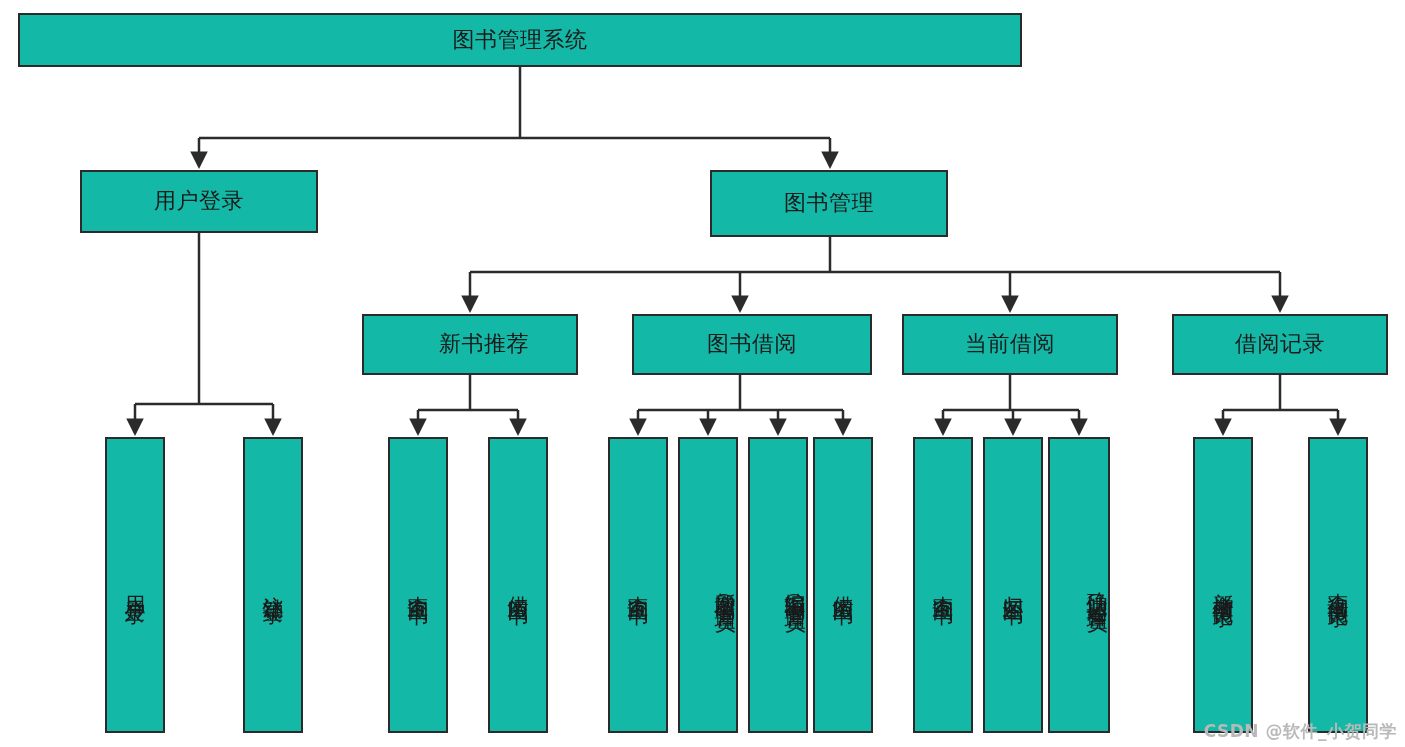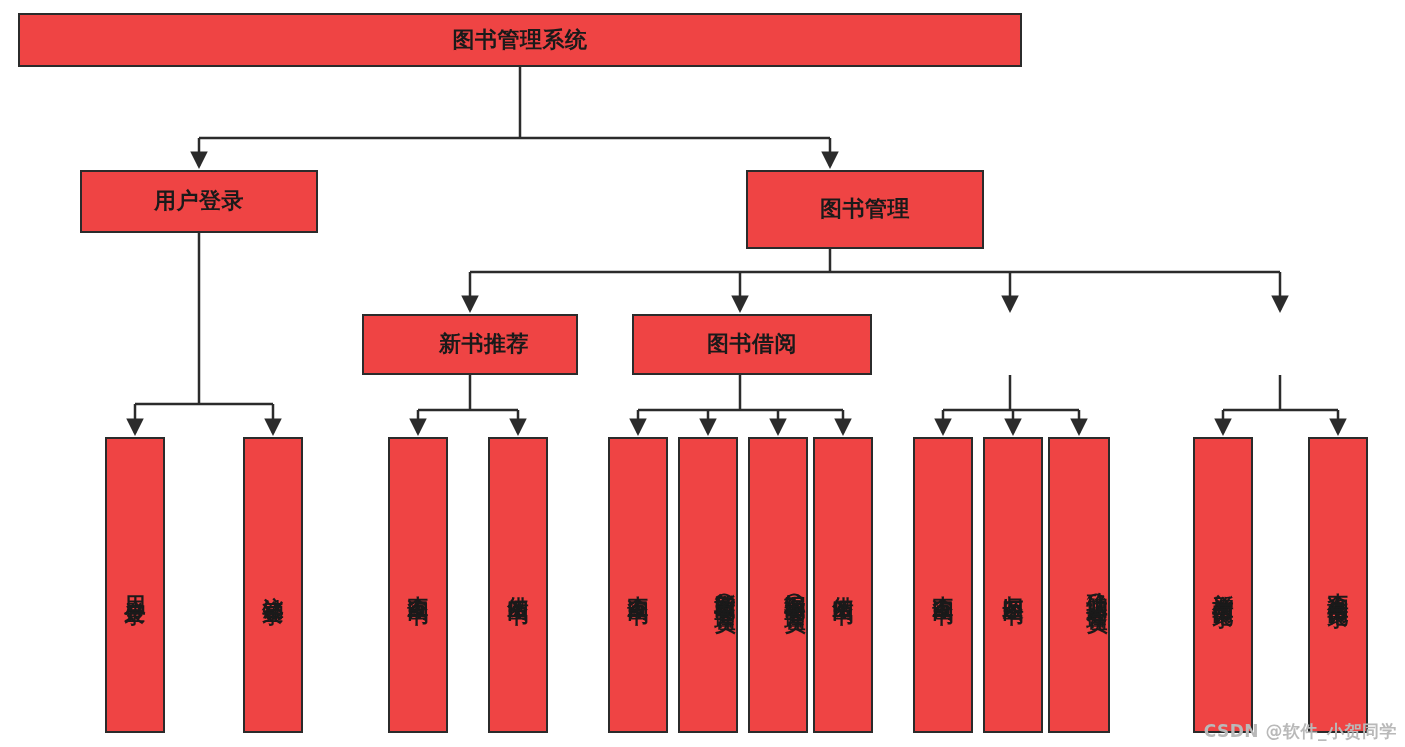--- a/index.html
+++ b/index.html
@@ -20,27 +20,26 @@
   #svg-layer {
     position: absolute;
     left: 0;
     top: 0;
     width: 1405px;
     height: 747px;
   }
   .node {
     position: absolute;
     box-sizing: border-box;
-    background: #ef4444;
+    background: #14b8a6;
     border: 2.5px solid #2b2b2b;
     display: flex;
     align-items: center;
     justify-content: center;
     color: #1a1a1a;
-    font-weight: bold;
   }
   .node-h {
     font-size: 22px;
     letter-spacing: 0.5px;
     line-height: 1.1;
     white-space: nowrap;
   }
   .node-root {
     font-size: 22px;
   }
@@ -123,27 +122,29 @@
       <path d="M 1223 410 L 1223 433" marker-end="url(#arrow)"></path>
       <path d="M 1338 410 L 1338 433" marker-end="url(#arrow)"></path>
 
     </g>
   </svg>
 
   <div class="node node-h node-root" style="left:18px; top:13px; width:1004px; height:54px;">图书管理系统</div>
 
   <div class="node node-h" style="left:80px; top:170px; width:238px; height:63px;">用户登录</div>
 
-  <div class="node node-h" style="left:710px; top:170px; width:238px; height:79px;margin-left:36px;">图书管理</div>
+  <div class="node node-h" style="left:710px; top:170px; width:238px; height:67px;">图书管理</div>
 
   <div class="node node-h" style="left:362px; top:314px; width:216px; height:61px;padding-left:28px;">新书推荐</div>
 
   <div class="node node-h" style="left:632px; top:314px; width:240px; height:61px;">图书借阅</div>
 
+  <div class="node node-h" style="left:902px; top:314px; width:216px; height:61px;">当前借阅</div>
 
+  <div class="node node-h" style="left:1172px; top:314px; width:216px; height:61px;">借阅记录</div>
 
   <div class="node node-v vcenter" style="left:105px; top:437px; width:60px; height:296px;">用户登录</div>
 
   <div class="node node-v vcenter" style="left:243px; top:437px; width:60px; height:296px;">注销登录</div>
 
   <div class="node node-v vcenter" style="left:388px; top:437px; width:60px; height:296px;">查询图书</div>
 
   <div class="node node-v vcenter" style="left:488px; top:437px; width:60px; height:296px;">借阅图书</div>
 
   <div class="node node-v vcenter" style="left:608px; top:437px; width:60px; height:296px;">查询图书</div>

